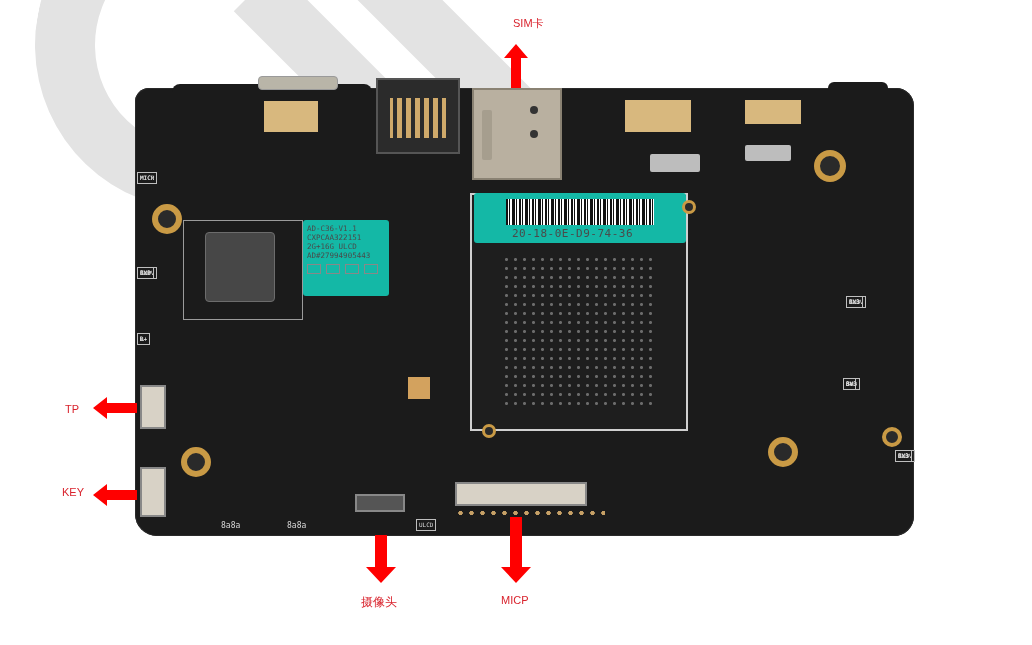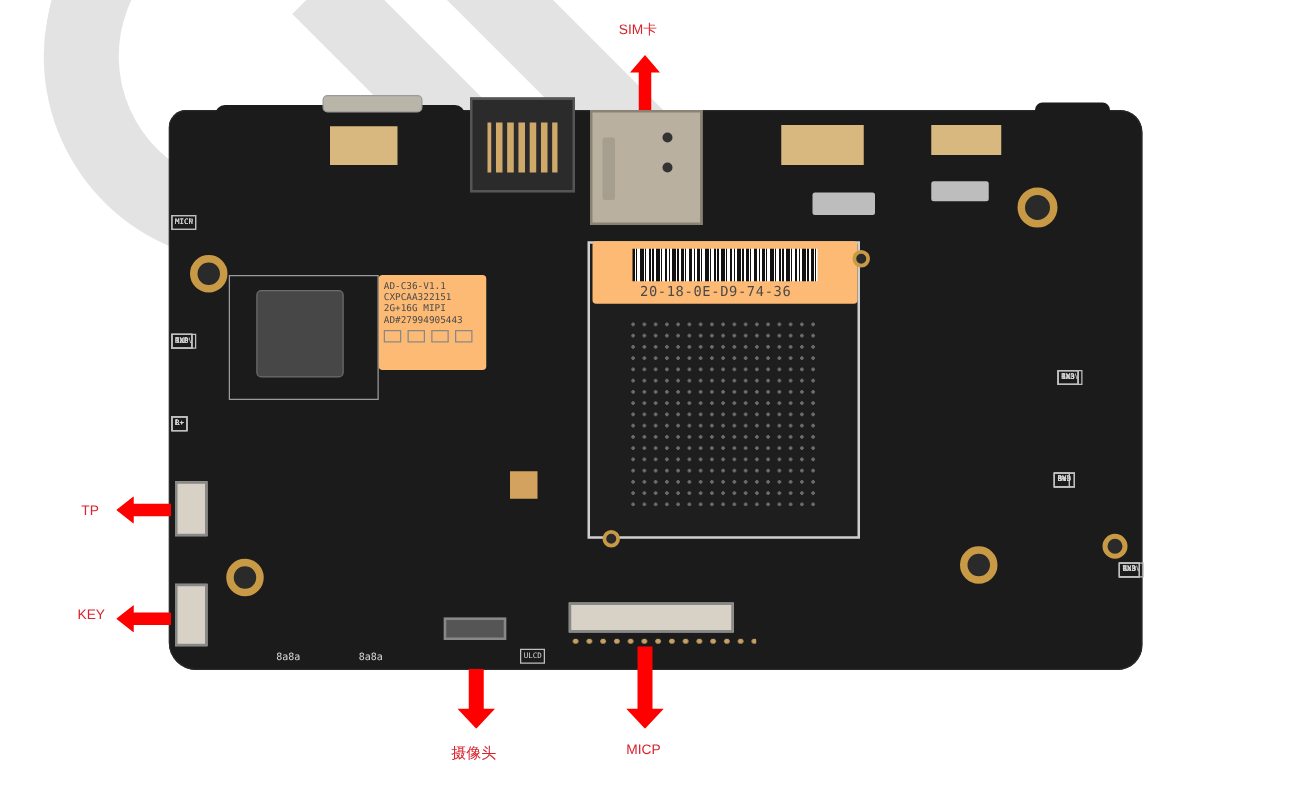--- a/index.html
+++ b/index.html
@@ -46,21 +46,21 @@
     font-family: "DejaVu Sans Mono", monospace; text-align: center;
   }
   .vcol { display: flex; flex-direction: column; gap: 3px; position: absolute; }
 
   
   .shield {
     position: absolute; left: 470px; top: 193px; width: 218px; height: 238px;
     border: 2px solid #d0d0d0; background: #1e1e1e;
   }
   .sticker {
-    position: absolute; background: #fdba74; border-radius: 3px;
+    position: absolute; background: #14b8a6; border-radius: 3px;
     font-family: "DejaVu Sans Mono", monospace; color: #4a4a4a;
   }
   .barcode {
     position: absolute; height: 26px;
     background: repeating-linear-gradient(90deg,
       #111 0 2px, #fff 2px 3px, #111 3px 4px, #fff 4px 6px,
       #111 6px 9px, #fff 9px 10px, #111 10px 11px, #fff 11px 13px);
   }
 
   
@@ -119,21 +119,21 @@
 
 <div class="pad" style="left:650px;top:154px;width:50px;height:18px;background:#bdbdbd;"></div>
 <div class="pad" style="left:745px;top:145px;width:46px;height:16px;background:#bdbdbd;"></div>
 
 <div class="chip" style="left:205px;top:232px;width:70px;height:70px;border-radius:4px;background:#474747;"></div>
 <div class="silk" style="left:183px;top:220px;width:120px;height:100px;border-color:#9b9b9b;"></div>
 
 <div class="sticker" style="left:303px;top:220px;width:86px;height:76px;padding:4px 4px;font-size:7.5px;line-height:9px;">
   <div>AD-C36-V1.1</div>
   <div>CXPCAA322151</div>
-  <div>2G+16G  MIPI</div>
+  <div>2G+16G  ULCD</div>
   <div>AD#27994905443</div>
   <div style="display:flex;gap:5px;margin-top:4px;">
     <span style="width:14px;height:10px;border:1px solid #888;"></span>
     <span style="width:14px;height:10px;border:1px solid #888;"></span>
     <span style="width:14px;height:10px;border:1px solid #888;"></span>
     <span style="width:14px;height:10px;border:1px solid #888;"></span>
   </div>
 </div>
 
 <div class="shield">
@@ -188,21 +188,21 @@
 <div class="fpc-side" style="left:140px;top:385px;height:44px;"></div>
 <div class="fpc-side" style="left:140px;top:467px;height:50px;"></div>
 
 <div class="fpc-bottom" style="left:355px;top:494px;width:50px;background:#555;"></div>
 <div class="silk-label" style="left:416px;top:519px;">ULCD</div>
 <div class="fpc-bottom" style="left:455px;top:482px;width:132px;height:24px;"></div>
 <div class="dot-grid" style="left:455px;top:508px;width:150px;height:10px;background-image:radial-gradient(#c6a066 2px,transparent 2.4px);background-size:11px 10px;"></div>
 <div class="silk-label" style="left:219px;top:521px;border:none;font-size:8px;">8a8a</div>
 <div class="silk-label" style="left:285px;top:521px;border:none;font-size:8px;">8a8a</div>
 
-<div class="label" style="left:495px;top:16px;">SIM卡</div>
+<div class="label" style="left:513px;top:16px;">SIM卡</div>
 <svg class="arrow" style="left:504px;top:44px;" width="24" height="44">
   <polygon points="12,0 24,14 17,14 17,44 7,44 7,14 0,14" fill="#ff0000"></polygon>
 </svg>
 
 <div class="label" style="left:65px;top:403px;">TP</div>
 <svg class="arrow" style="left:93px;top:397px;" width="44" height="22">
   <polygon points="0,11 14,0 14,6 44,6 44,16 14,16 14,22" fill="#ff0000"></polygon>
 </svg>
 
 <div class="label" style="left:62px;top:486px;">KEY</div>

